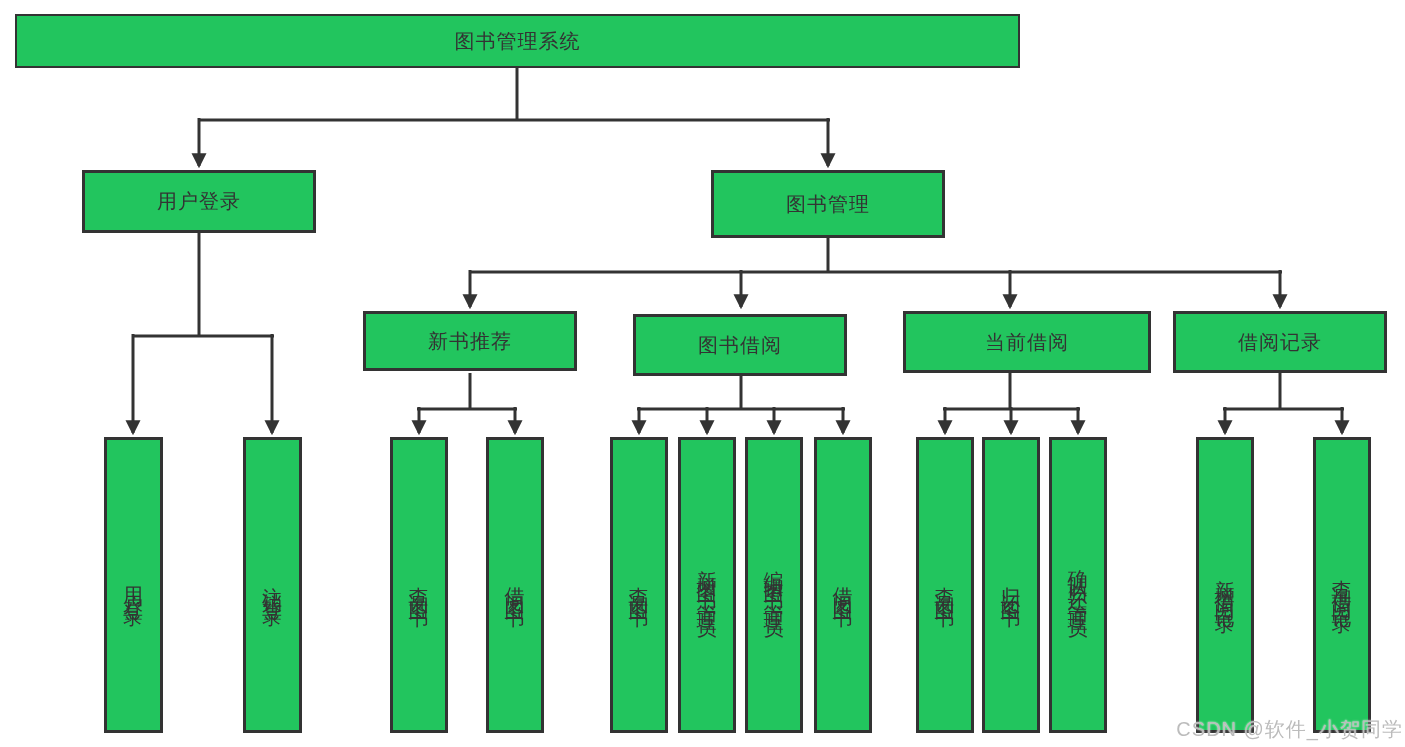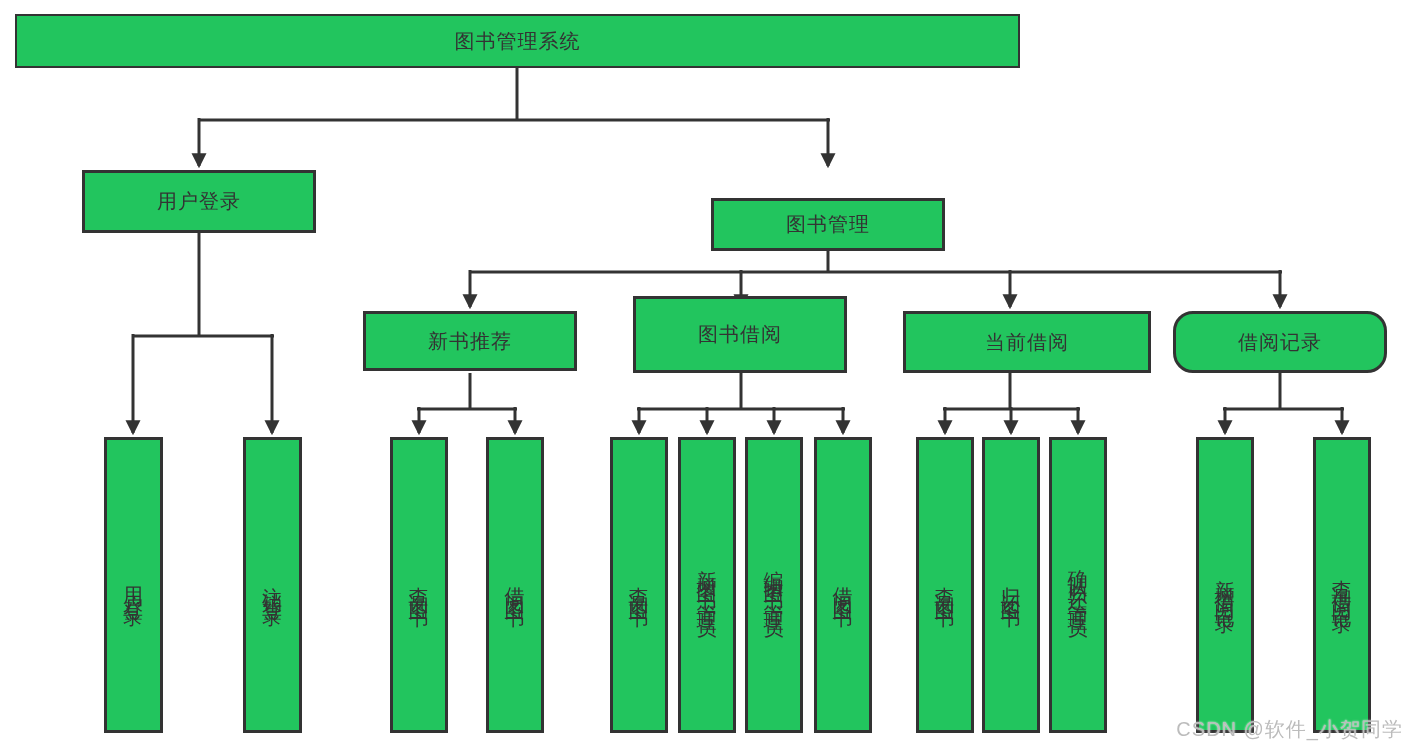--- a/index.html
+++ b/index.html
@@ -110,26 +110,26 @@
       <line x1="1280" y1="373" x2="1280" y2="409"></line>
       <line x1="1223" y1="409" x2="1344" y2="409"></line>
       <line x1="1225" y1="407" x2="1225" y2="433" marker-end="url(#arrow)"></line>
       <line x1="1342" y1="407" x2="1342" y2="433" marker-end="url(#arrow)"></line>
     </g>
   </svg>
 
   <div class="node root" style="left:15px; top:14px; width:1005px; height:54px;">图书管理系统</div>
 
   <div class="node" style="left:82px; top:170px; width:234px; height:63px;">用户登录</div>
-  <div class="node" style="left:711px; top:170px; width:234px; height:53px;margin-top:28px;">图书管理</div>
+  <div class="node" style="left:711px; top:170px; width:234px; height:68px;">图书管理</div>
 
   <div class="node" style="left:363px; top:311px; width:214px; height:60px;">新书推荐</div>
-  <div class="node" style="left:633px; top:296px; width:214px; height:77px;">图书借阅</div>
+  <div class="node" style="left:633px; top:314px; width:214px; height:62px;">图书借阅</div>
   <div class="node" style="left:903px; top:311px; width:248px; height:62px;">当前借阅</div>
-  <div class="node" style="left:1173px; top:311px; width:214px; height:62px;border-radius:20px;">借阅记录</div>
+  <div class="node" style="left:1173px; top:311px; width:214px; height:62px;">借阅记录</div>
 
   <div class="node leaf" style="left:104px; top:437px; width:59px; height:296px;">用户登录</div>
   <div class="node leaf" style="left:243px; top:437px; width:59px; height:296px;">注销登录</div>
 
   <div class="node leaf" style="left:390px; top:437px; width:58px; height:296px;">查询图书</div>
   <div class="node leaf" style="left:486px; top:437px; width:58px; height:296px;">借阅图书</div>
 
   <div class="node leaf" style="left:610px; top:437px; width:58px; height:296px;">查询图书</div>
   <div class="node leaf" style="left:678px; top:437px; width:58px; height:296px;">新增图书（管理员）</div>
   <div class="node leaf" style="left:745px; top:437px; width:58px; height:296px;">编辑图书（管理员）</div>

